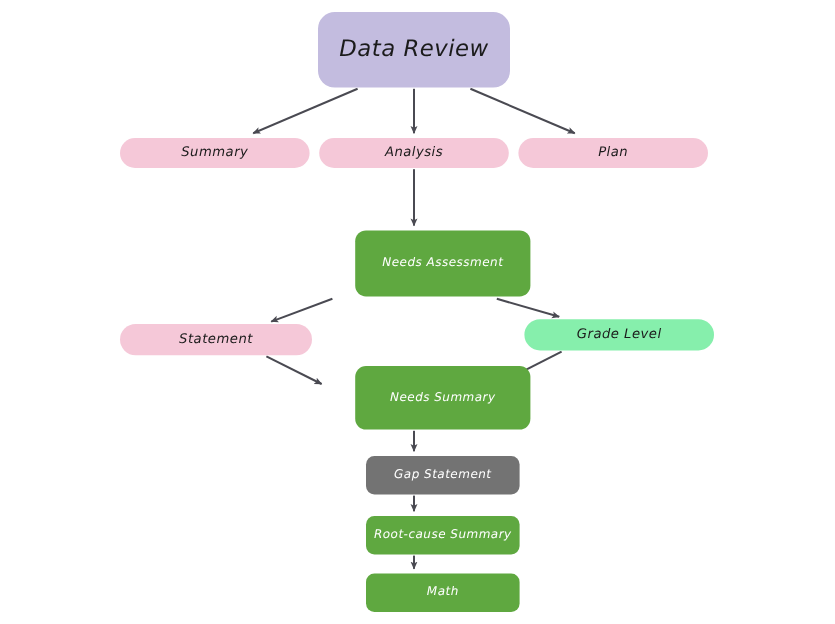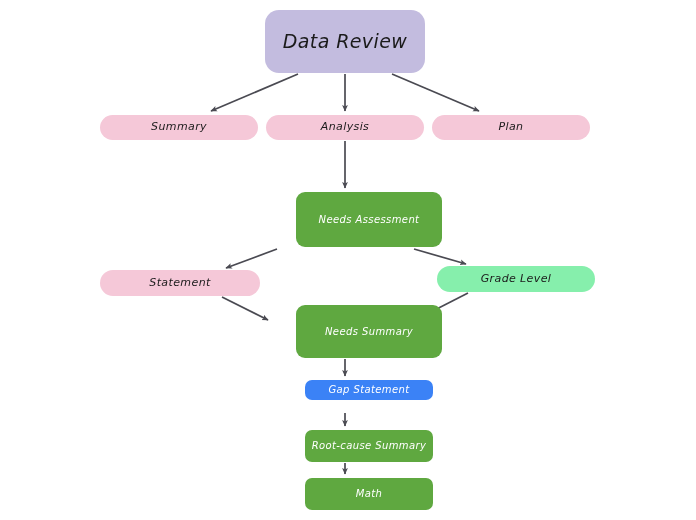--- a/index.html
+++ b/index.html
@@ -98,19 +98,19 @@
   <div class="node node-pink" style="left: 432px; top: 115px; width: 158px; height: 25px; background: rgb(245, 200, 216);">Plan</div>
 
   <div class="node node-green big" style="left: 272px; top: 192px; width: 146px; height: 55px; background: rgb(95, 168, 64);">Needs Assessment</div>
 
   <div class="node node-pink" style="left: 100px; top: 270px; width: 160px; height: 26px; background: rgb(245, 200, 216);">Statement</div>
 
   <div class="node node-pink" style="left: 437px; top: 266px; width: 158px; height: 26px; background: #86efac;">Grade Level</div>
 
   <div class="node node-green big" style="left: 272px; top: 305px; width: 146px; height: 53px; background: rgb(95, 168, 64);">Needs Summary</div>
 
-  <div class="node node-green" style="left: 281px; top: 380px; width: 128px; height: 20px; background: #3b82f6; text-align: center;">Gap Statement</div>
+  <div class="node node-green" style="left: 281px; top: 380px; width: 128px; height: 32px; background: #737373; text-align: center;">Gap Statement</div>
 
   <div class="node node-green" style="left: 281px; top: 430px; width: 128px; height: 32px; background: rgb(95, 168, 64);">Root-cause Summary</div>
 
   <div class="node node-green" style="left: 281px; top: 478px; width: 128px; height: 32px; background: rgb(95, 168, 64);">Math</div>
 
 </div>
 
 </body></html>

